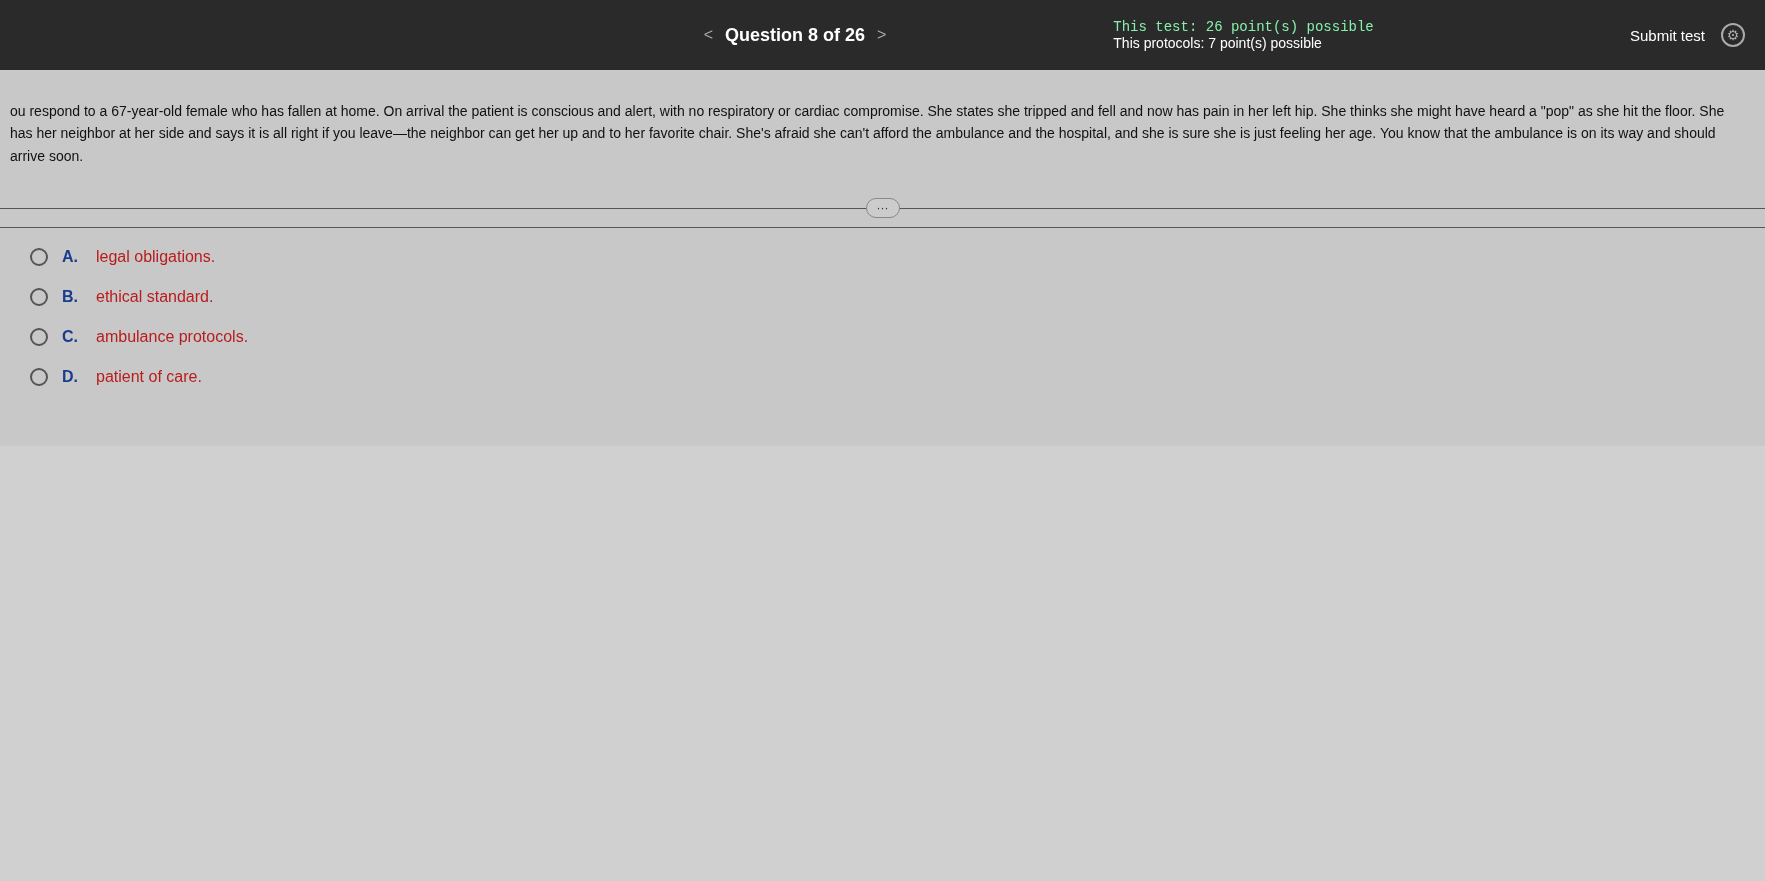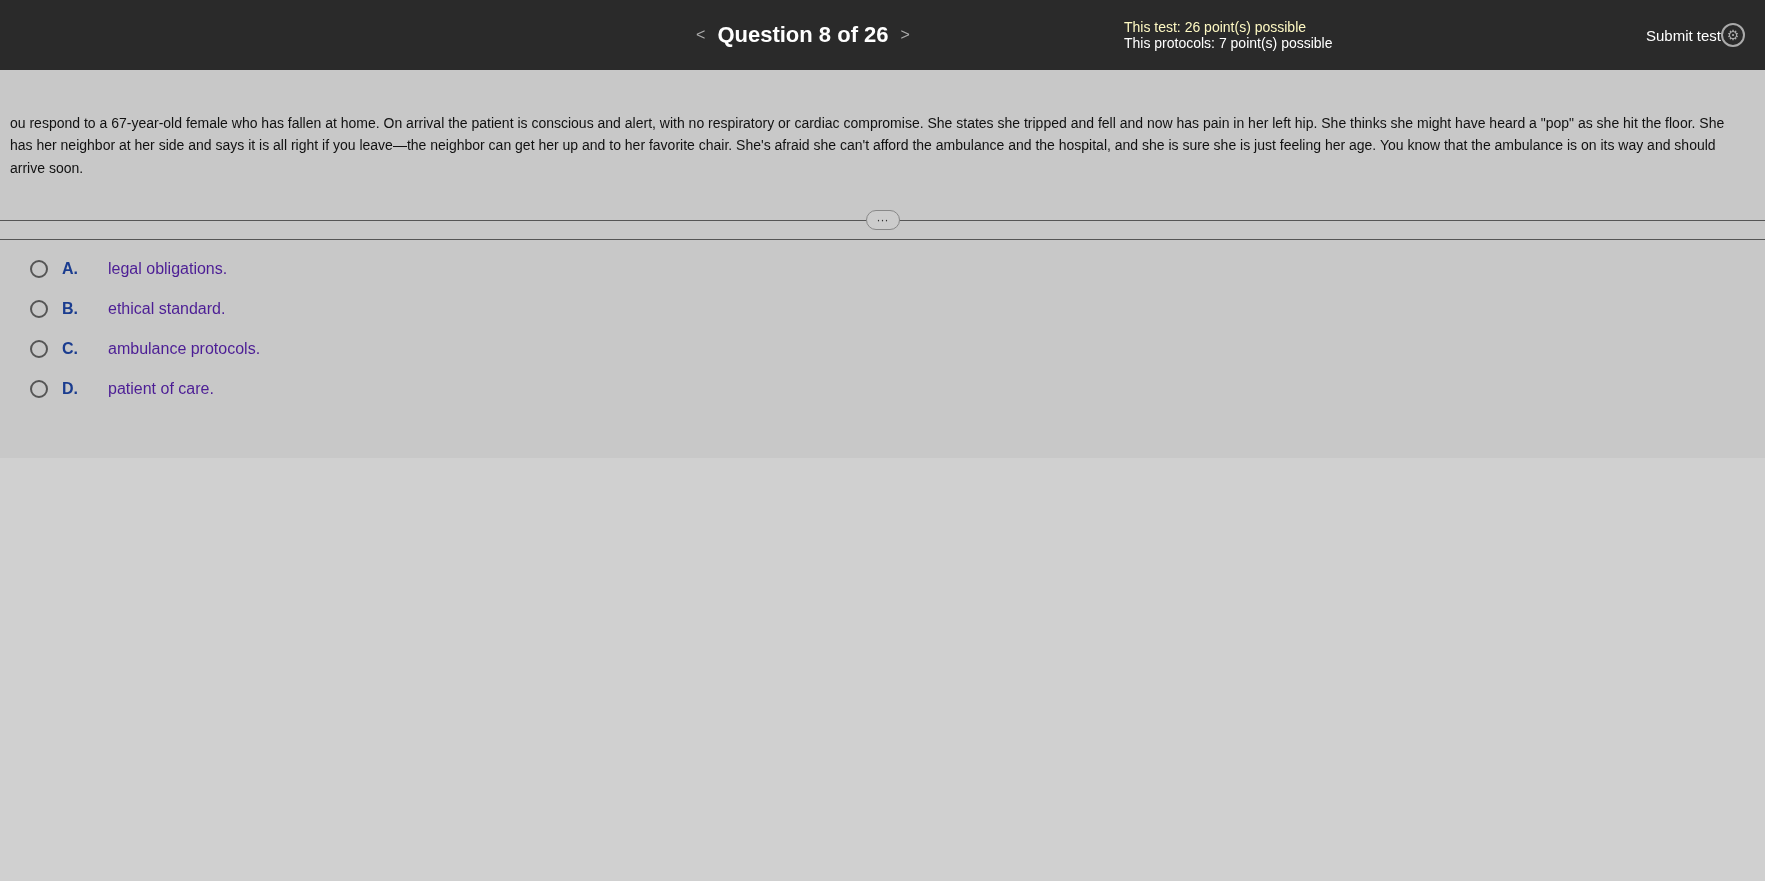--- a/index.html
+++ b/index.html
@@ -36,28 +36,29 @@
       justify-content: center;
     }
 
     .nav-arrow {
       color: #aaa;
       font-size: 16px;
       cursor: pointer;
     }
 
     .question-label {
-      font-size: 22px;
+      font-size: 18px;
       font-weight: bold;
       color: white;
     }
 
     .header-actions {
       display: flex;
       align-items: center;
+      gap: 16px;
     }
 
     .submit-btn {
       background: transparent;
       color: white;
       border: none;
       font-size: 15px;
       cursor: pointer;
       white-space: nowrap;
     }
@@ -70,21 +71,21 @@
       display: flex;
       align-items: center;
       justify-content: center;
       font-size: 14px;
       color: #aaa;
     }
 
     
     .content-area {
       background-color: #c8c8c8;
-      padding: 32px 0 40px 0;
+      padding: 20px 0 40px 0;
     }
 
     .passage-text {
       font-size: 14px;
       color: #111;
       line-height: 1.6;
       padding: 10px 20px 10px 10px;
       max-width: 100%;
       overflow: hidden;
     }
@@ -142,38 +143,37 @@
 
     .option-letter {
       font-weight: bold;
       font-size: 16px;
       color: #1a3c8f;
       min-width: 20px;
     }
 
     .option-text {
       font-size: 16px;
-      color: #4c1d95;
-      margin-left: 12px;
+      color: #b91c1c;
     }
   </style>
 </head>
 <body>
 
 <div class="header">
   <div style="flex:1"></div>
 
   <div class="header-nav">
     <span class="nav-arrow">&lt;</span>
     <span class="question-label">Question 8 of 26</span>
     <span class="nav-arrow">&gt;</span>
   </div>
 
   <div style="flex:1; display:flex; flex-direction:column; align-items:flex-start; padding-left:60px;">
-    <div style="font-size:14px; color:#fef9c3;">
+    <div style="font-size:14px; color:#86efac;font-family:Liberation Mono, monospace;">
       <span>This test:</span>
       <span style="font-weight:normal;">26 point(s) possible</span>
     </div>
     <div style="font-size:14px; color:white;">
       <span>This protocols:</span>
       <span style="font-weight:normal;">7 point(s) possible</span>
     </div>
   </div>
 
   <div class="header-actions">

